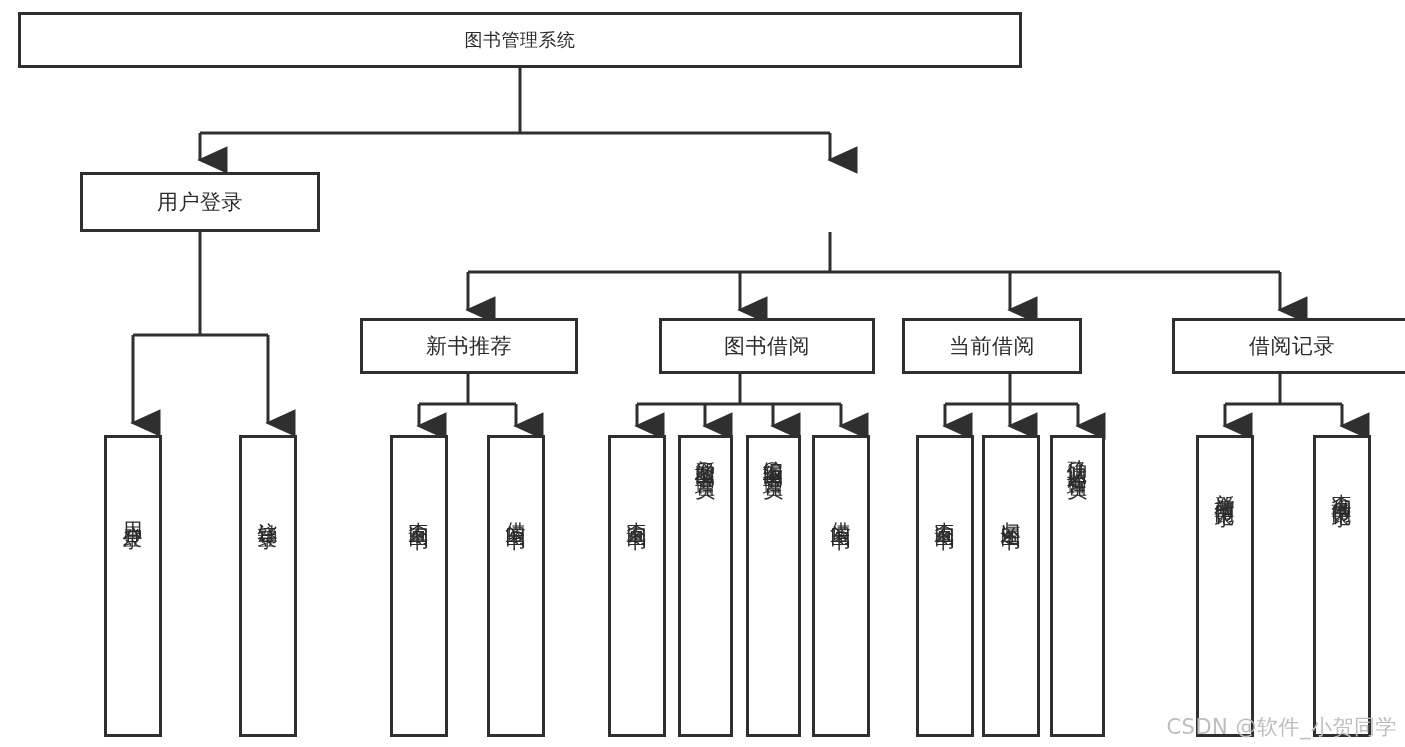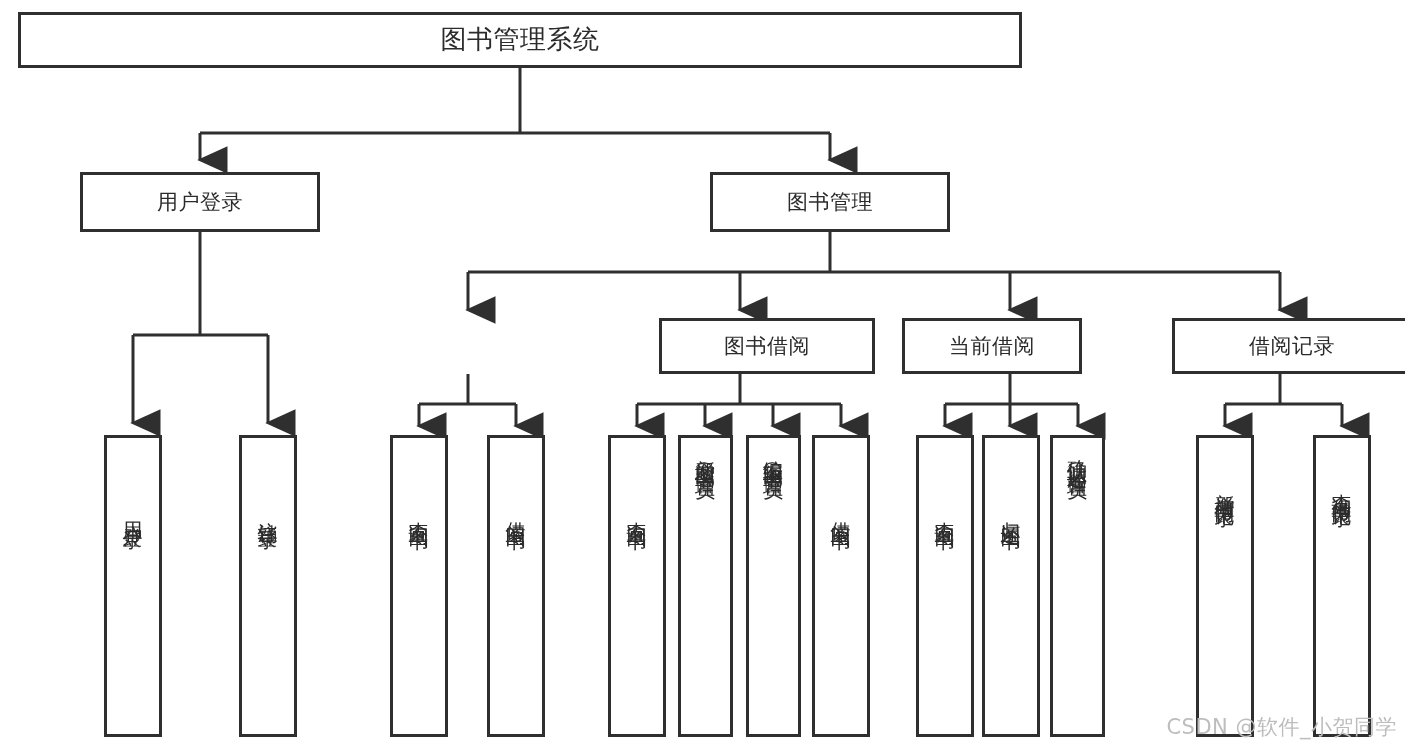--- a/index.html
+++ b/index.html
@@ -36,21 +36,21 @@
     align-items: center;
     justify-content: center;
   }
   .node .label {
     font-size: 21px;
     line-height: 1.15;
     letter-spacing: 0.5px;
     color: #2b2b2b;
     white-space: nowrap;
   }
-  .node.root .label { font-size: 26px; }
+  .node.root .label { font-size: 18px; }
   .node.level2 .label { font-size: 21px; }
   .node.level3 .label { font-size: 21px; }
 
   
   .node.leaf {
     border-width: 3px;
     align-items: flex-start;
     justify-content: center;
     padding-top: 0px;
   }
@@ -134,24 +134,24 @@
   </svg>
 
   <div class="node root" style="left:18px; top:12px; width:1004px; height:56px;">
     <span class="label">图书管理系统</span>
   </div>
 
   <div class="node level2" style="left:80px; top:172px; width:240px; height:60px;">
     <span class="label">用户登录</span>
   </div>
 
-  <div class="node level2" style="left:710px; top:172px; width:240px; height:60px;">
-    <span class="label">图书管理</span>
-  </div>
-
+
+  <div class="node level3" style="left:360px; top:318px; width:218px; height:56px;">
+    <span class="label">新书推荐</span>
+  </div>
 
   <div class="node level3" style="left:659px; top:318px; width:216px; height:56px;">
     <span class="label">图书借阅</span>
   </div>
 
   <div class="node level3" style="left:902px; top:318px; width:180px; height:56px;">
     <span class="label">当前借阅</span>
   </div>
 
   <div class="node level3" style="left:1172px; top:318px; width:240px; height:56px;font-family:Liberation Serif, serif;">

